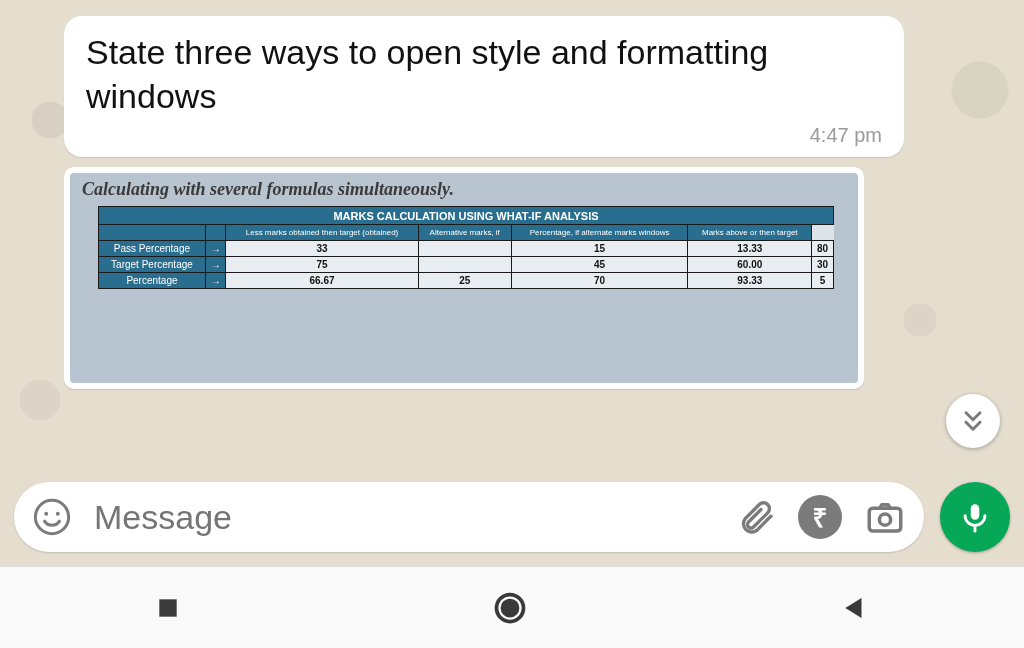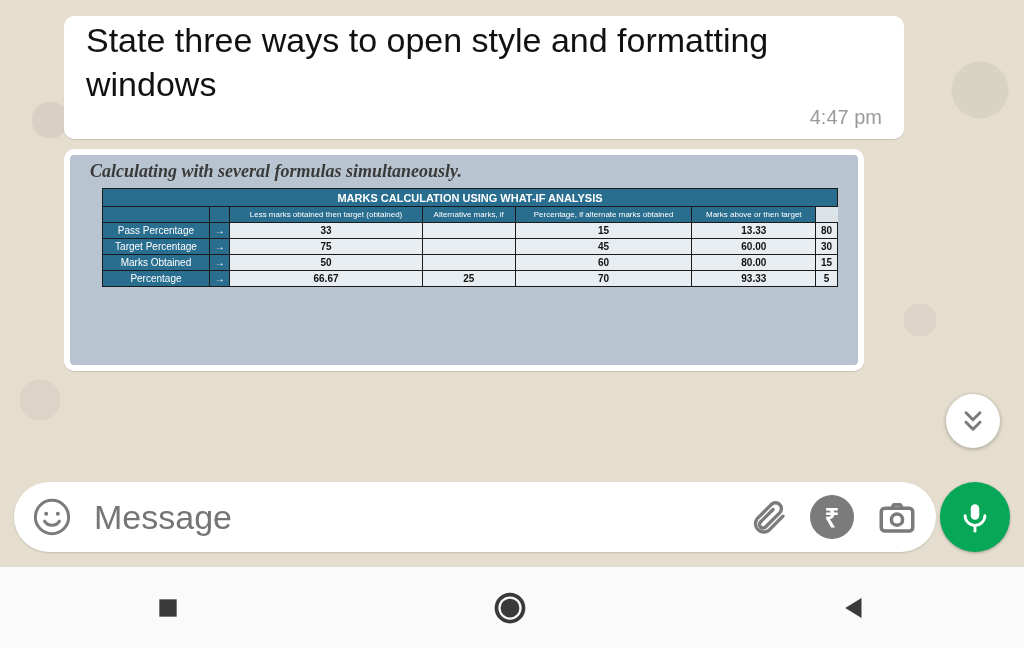--- a/index.html
+++ b/index.html
@@ -12,33 +12,33 @@
     background:
       radial-gradient(circle at 50px 120px, rgba(0,0,0,0.06) 18px, transparent 19px),
       radial-gradient(circle at 980px 90px, rgba(0,0,0,0.05) 28px, transparent 29px),
       radial-gradient(circle at 920px 320px, rgba(0,0,0,0.04) 16px, transparent 17px),
       radial-gradient(circle at 40px 400px, rgba(0,0,0,0.04) 20px, transparent 21px);
   }
 
   .chat-area { position: absolute; top: 0; left: 0; right: 0; bottom: 170px; padding: 8px 14px; }
 
   .bubble {
-    background: #fff; border-radius: 10px; padding: 2px 22px 10px 22px;
+    background: #fff; border-radius: 18px; padding: 14px 22px 10px 22px;
     max-width: 840px; margin: 8px 0 10px 50px; box-shadow: 0 1px 1px rgba(0,0,0,0.12);
     position: relative;
   }
   .bubble .text { font-size: 34px; color: #111; line-height: 1.3; }
-  .bubble .time { font-size: 20px; color: #9a9a9a; text-align: right; }
+  .bubble .time { font-size: 20px; color: #9a9a9a; text-align: right; margin-top: 6px; }
 
   .image-bubble {
     background: #fff; border-radius: 10px; padding: 6px;
     max-width: 800px; margin: 0 0 0 50px; box-shadow: 0 1px 1px rgba(0,0,0,0.12);
   }
   .image-inner {
-    background: #b8c4cf; padding: 6px 4px 0 16px; border-radius: 4px;
+    background: #b8c4cf; padding: 6px 4px 0 8px; border-radius: 4px;
     font-family: Georgia, serif; height: 210px; overflow: hidden;
   }
   .img-caption { font-size: 18px; font-style: italic; font-weight: bold; color: #3a3a3a; margin: 0 0 6px 4px; }
 
   .spreadsheet {
     margin: 0 auto; width: 736px; border-collapse: collapse;
     font-family: Arial, sans-serif; font-size: 10px;
     background: #dce4e9;
   }
   .spreadsheet td, .spreadsheet th {
@@ -56,21 +56,21 @@
     position: absolute; right: 24px; bottom: 200px;
     width: 54px; height: 54px; border-radius: 50%; background: #fff;
     box-shadow: 0 1px 4px rgba(0,0,0,0.3);
     display: flex; align-items: center; justify-content: center;
     color: #7a7a7a;
   }
 
   
   .input-row {
     position: absolute; left: 14px; right: 14px; bottom: 96px; height: 70px;
-    display: flex; align-items: center; gap: 4px;
+    display: flex; align-items: center; gap: 16px;
   }
   .input-pill {
     flex: 1; background: #fff; border-radius: 40px; height: 70px;
     display: flex; align-items: center; padding: 0 18px; gap: 22px;
     box-shadow: 0 1px 2px rgba(0,0,0,0.15);
   }
   .msg-input {
     flex: 1; border: none; outline: none; font-size: 34px; color: #8e8e8e;
     background: transparent;
   }
@@ -112,21 +112,21 @@
       <table class="spreadsheet">
         <tbody>
             <tr class="ss-title">
               <td colspan="7">MARKS CALCULATION USING WHAT-IF ANALYSIS</td>
             </tr>
         <tr class="ss-head">
           <td></td>
           <td></td>
           <td>Less marks obtained then target (obtained)</td>
           <td>Alternative marks, if</td>
-          <td>Percentage, if alternate marks obtained</td>
+          <td>Percentage, if alternate marks windows</td>
           <td>Marks above or then target</td>
         </tr>
         <tr>
           <td class="ss-rowlabel">Pass Percentage</td>
           <td class="ss-arrow">→</td>
           <td class="ss-data">33</td>
           <td class="ss-data"></td>
           <td class="ss-data">15</td>
           <td class="ss-data">13.33</td>
           <td class="ss-data">80</td>
@@ -134,29 +134,20 @@
         <tr>
           <td class="ss-rowlabel">Target Percentage</td>
           <td class="ss-arrow">→</td>
           <td class="ss-data">75</td>
           <td class="ss-data"></td>
           <td class="ss-data">45</td>
           <td class="ss-data">60.00</td>
           <td class="ss-data">30</td>
         </tr>
         <tr>
-          <td class="ss-rowlabel">Marks Obtained</td>
-          <td class="ss-arrow">→</td>
-          <td class="ss-data">50</td>
-          <td class="ss-data"></td>
-          <td class="ss-data">60</td>
-          <td class="ss-data">80.00</td>
-          <td class="ss-data">15</td>
-        </tr>
-        <tr>
           <td class="ss-rowlabel">Percentage</td>
           <td class="ss-arrow">→</td>
           <td class="ss-data">66.67</td>
           <td class="ss-data">25</td>
           <td class="ss-data">70</td>
           <td class="ss-data">93.33</td>
           <td class="ss-data">5</td>
         </tr>
       </tbody>
         </table>

